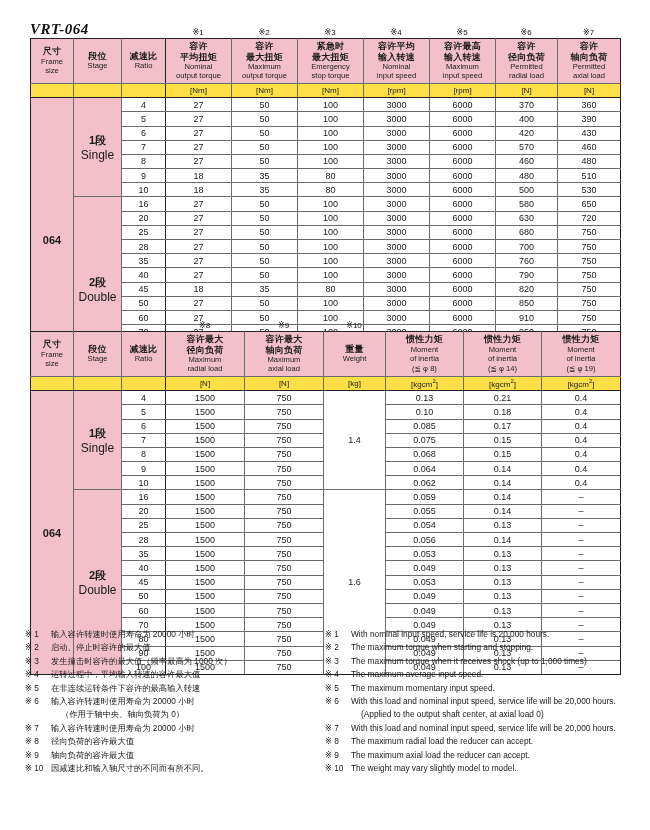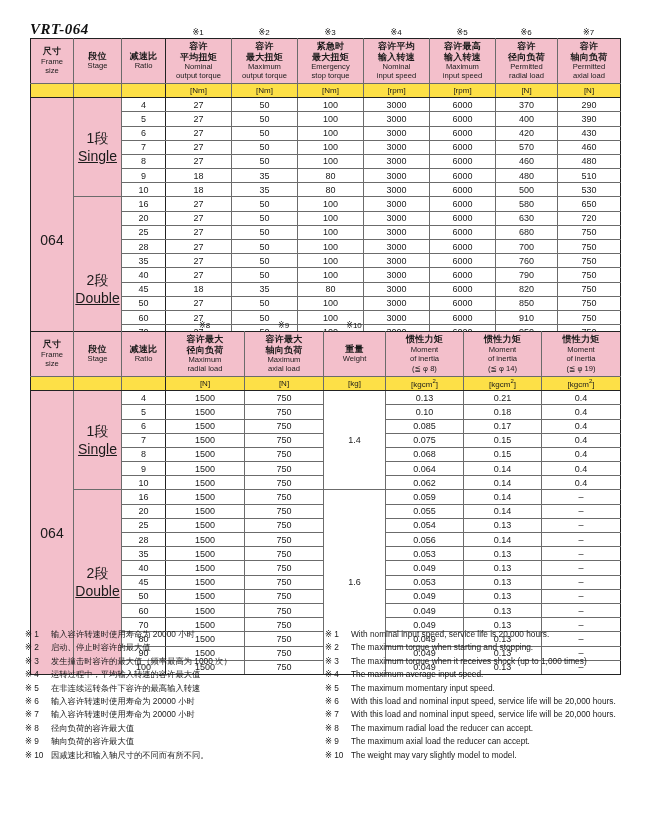--- a/index.html
+++ b/index.html
@@ -76,28 +76,27 @@
   }
   table.spec .unit {
     background: #fde047;
     font-size: 8px;
     height: 13px;
   }
   table.spec td.lbl {
     background: #f3bfcb;
   }
   table.spec td.lbl .cn {
-    font-size: 14px;
-    font-weight: normal;
+    font-size: 11px;
+    font-weight: bold;
     display: block;
   }
   table.spec td.lbl .en {
-    font-size: 14px;
+    font-size: 12px;
     display: block;
-    text-decoration: underline;
   }
   table.spec td.val {
     height: 13.2px;
     font-size: 9px;
   }
   .thick-l { border-left: 1.4px solid #222 !important; }
   .thick-r { border-right: 1.4px solid #222 !important; }
   .thick-b { border-bottom: 1.4px solid #222 !important; }
   .thick-t { border-top: 1.4px solid #222 !important; }
 
@@ -235,21 +234,21 @@
                    <span class="cn">1段</span>
                    <span class="en">Single</span>
                  </td>
           <td class="val thick-r">4</td>
           <td class="val">27</td>
           <td class="val">50</td>
           <td class="val">100</td>
           <td class="val">3000</td>
           <td class="val">6000</td>
           <td class="val">370</td>
-          <td class="val thick-r">290</td>
+          <td class="val thick-r">360</td>
         </tr>
         <tr>
           <td class="val thick-r">5</td>
           <td class="val">27</td>
           <td class="val">50</td>
           <td class="val">100</td>
           <td class="val">3000</td>
           <td class="val">6000</td>
           <td class="val">400</td>
           <td class="val thick-r">390</td>
@@ -715,20 +714,24 @@
        <span class="txt">运转过程中，平均输入转速的容许最大值</span>
      </div>
         <div class="note">
        <span class="num">※ 5</span>
        <span class="txt">在非连续运转条件下容许的最高输入转速</span>
      </div>
         <div class="note">
        <span class="num">※ 6</span>
        <span class="txt">输入容许转速时使用寿命为 20000 小时</span>
      </div>
+        <div class="note cont">
+       <span class="num"></span>
+       <span class="txt">（作用于轴中央、轴向负荷为 0）</span>
+     </div>
         <div class="note">
        <span class="num">※ 7</span>
        <span class="txt">输入容许转速时使用寿命为 20000 小时</span>
      </div>
         <div class="note">
        <span class="num">※ 8</span>
        <span class="txt">径向负荷的容许最大值</span>
      </div>
         <div class="note">
        <span class="num">※ 9</span>
@@ -757,20 +760,24 @@
        <span class="txt">The maximum average input speed.</span>
      </div>
         <div class="note">
        <span class="num">※ 5</span>
        <span class="txt">The maximum momentary input speed.</span>
      </div>
         <div class="note">
        <span class="num">※ 6</span>
        <span class="txt">With this load and nominal input speed, service life will be 20,000 hours.</span>
      </div>
+        <div class="note cont">
+       <span class="num"></span>
+       <span class="txt">(Applied to the output shaft center, at axial load 0)</span>
+     </div>
         <div class="note">
        <span class="num">※ 7</span>
        <span class="txt">With this load and nominal input speed, service life will be 20,000 hours.</span>
      </div>
         <div class="note">
        <span class="num">※ 8</span>
        <span class="txt">The maximum radial load the reducer can accept.</span>
      </div>
         <div class="note">
        <span class="num">※ 9</span>

